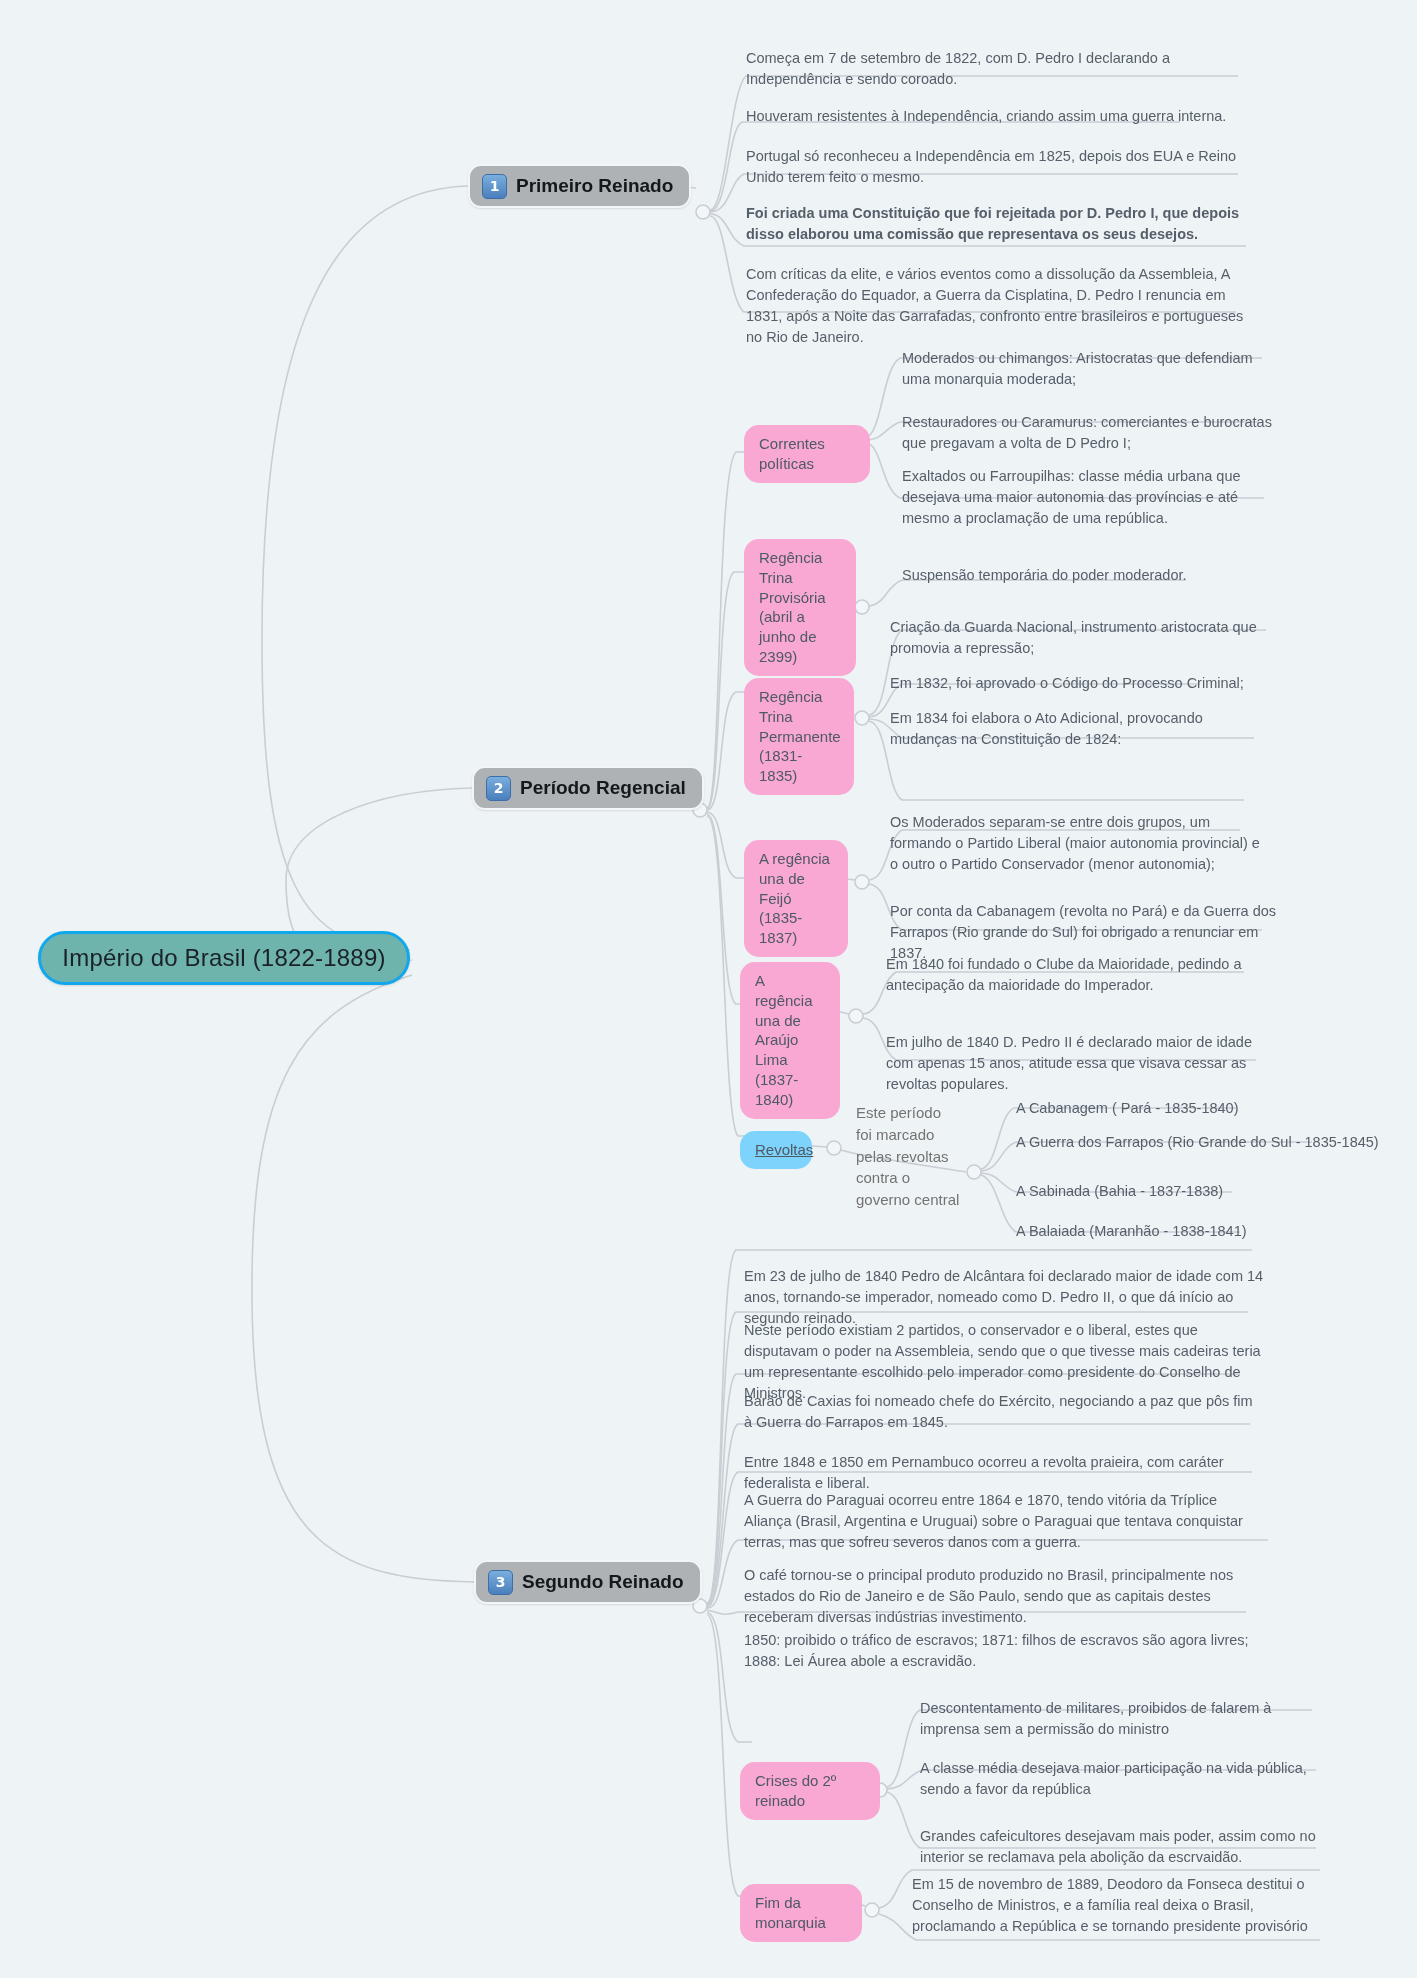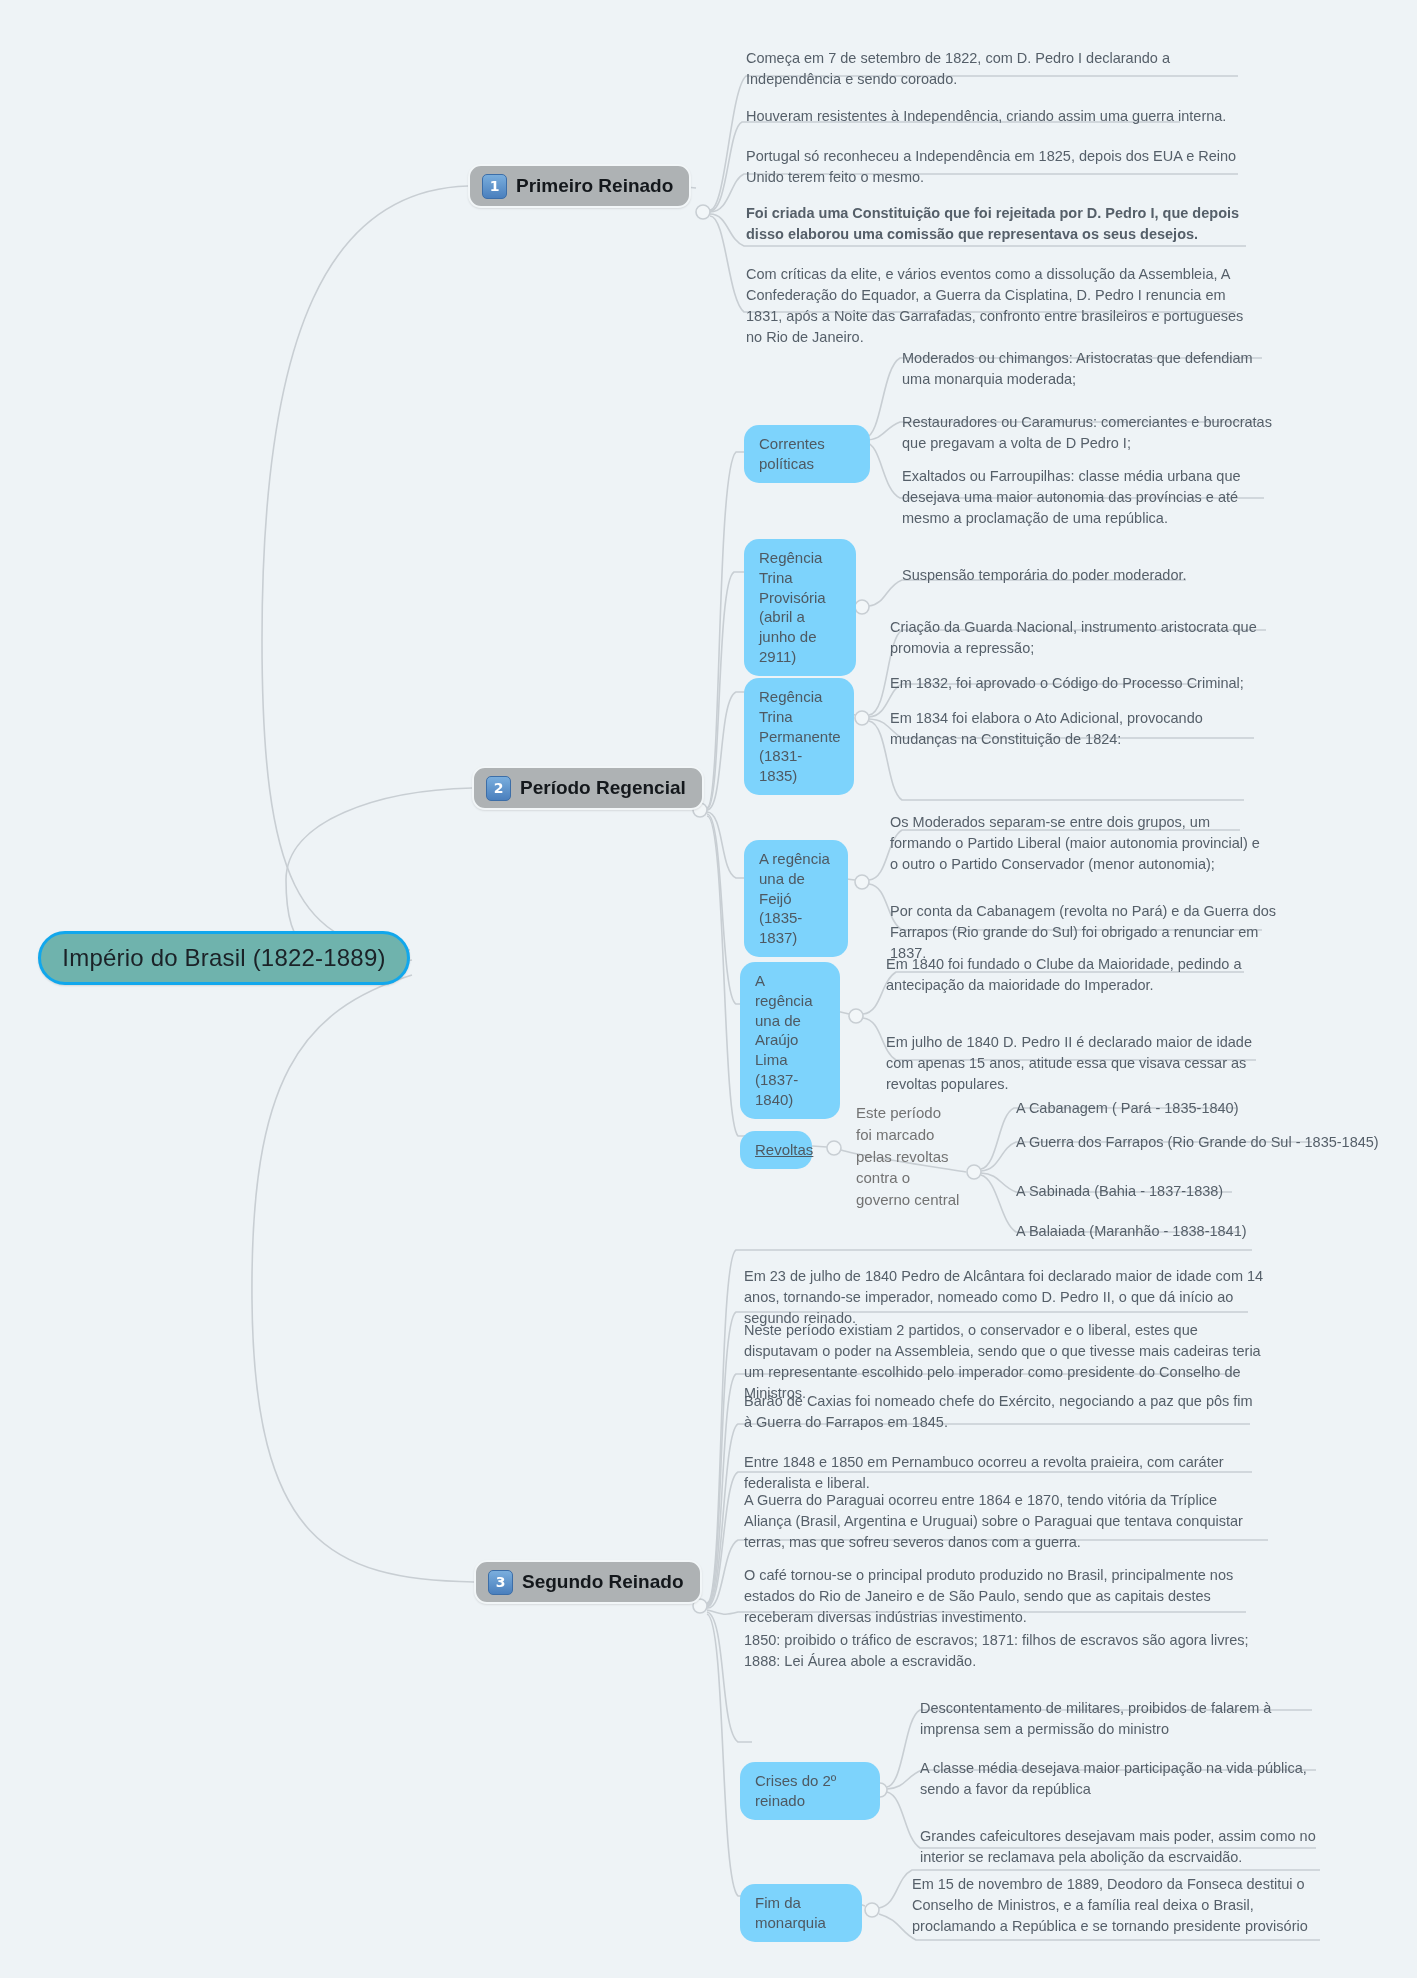--- a/index.html
+++ b/index.html
@@ -51,21 +51,21 @@
     background:linear-gradient(#7aaedd,#4a7fbd);
     border:1px solid #3c6ea8;
     color:#fff;font-size:14px;font-weight:bold;
     font-family:"DejaVu Sans",sans-serif;
     line-height:1;
     flex:0 0 auto;
   }
 
   
   .lvl2{
-    background:#7dd3fc;
+    background:#f9a8d4;
     border-radius:15px;
     padding:9px 15px;
     font-size:15px;
     line-height:1.32;
     color:#4e5962;
     box-sizing:border-box;
   }
   .lvl2.tan{background:#7dd3fc;text-decoration:underline;}
 
   
@@ -188,21 +188,21 @@
   </div>
 
   <div class="node lvl2" style="left:744px;top:425px;width:126px;">
     <span>Correntes políticas</span>
   </div>
   <div class="node leaf" style="left:902px;top:348px;width:380px;">Moderados ou chimangos: Aristocratas que defendiam uma monarquia moderada;</div>
   <div class="node leaf" style="left:902px;top:412px;width:380px;">Restauradores ou Caramurus: comerciantes e burocratas que pregavam a volta de D Pedro I;</div>
   <div class="node leaf" style="left:902px;top:466px;width:378px;">Exaltados ou Farroupilhas: classe média urbana que desejava uma maior autonomia das províncias e até mesmo a proclamação de uma república.</div>
 
   <div class="node lvl2" style="left:744px;top:539px;width:112px;">
-    <span>Regência Trina Provisória (abril a junho de 2911)</span>
+    <span>Regência Trina Provisória (abril a junho de 2399)</span>
   </div>
   <div class="node leaf" style="left:902px;top:565px;width:380px;">Suspensão temporária do poder moderador.</div>
 
   <div class="node lvl2" style="left:744px;top:678px;width:110px;">
     <span>Regência Trina Permanente (1831-1835)</span>
   </div>
   <div class="node leaf" style="left:890px;top:617px;width:390px;">Criação da Guarda Nacional, instrumento aristocrata que promovia a repressão;</div>
   <div class="node leaf" style="left:890px;top:673px;width:390px;">Em 1832, foi aprovado o Código do Processo Criminal;</div>
   <div class="node leaf" style="left:890px;top:708px;width:380px;">Em 1834 foi elabora o Ato Adicional, provocando mudanças na Constituição de 1824:</div>
 

